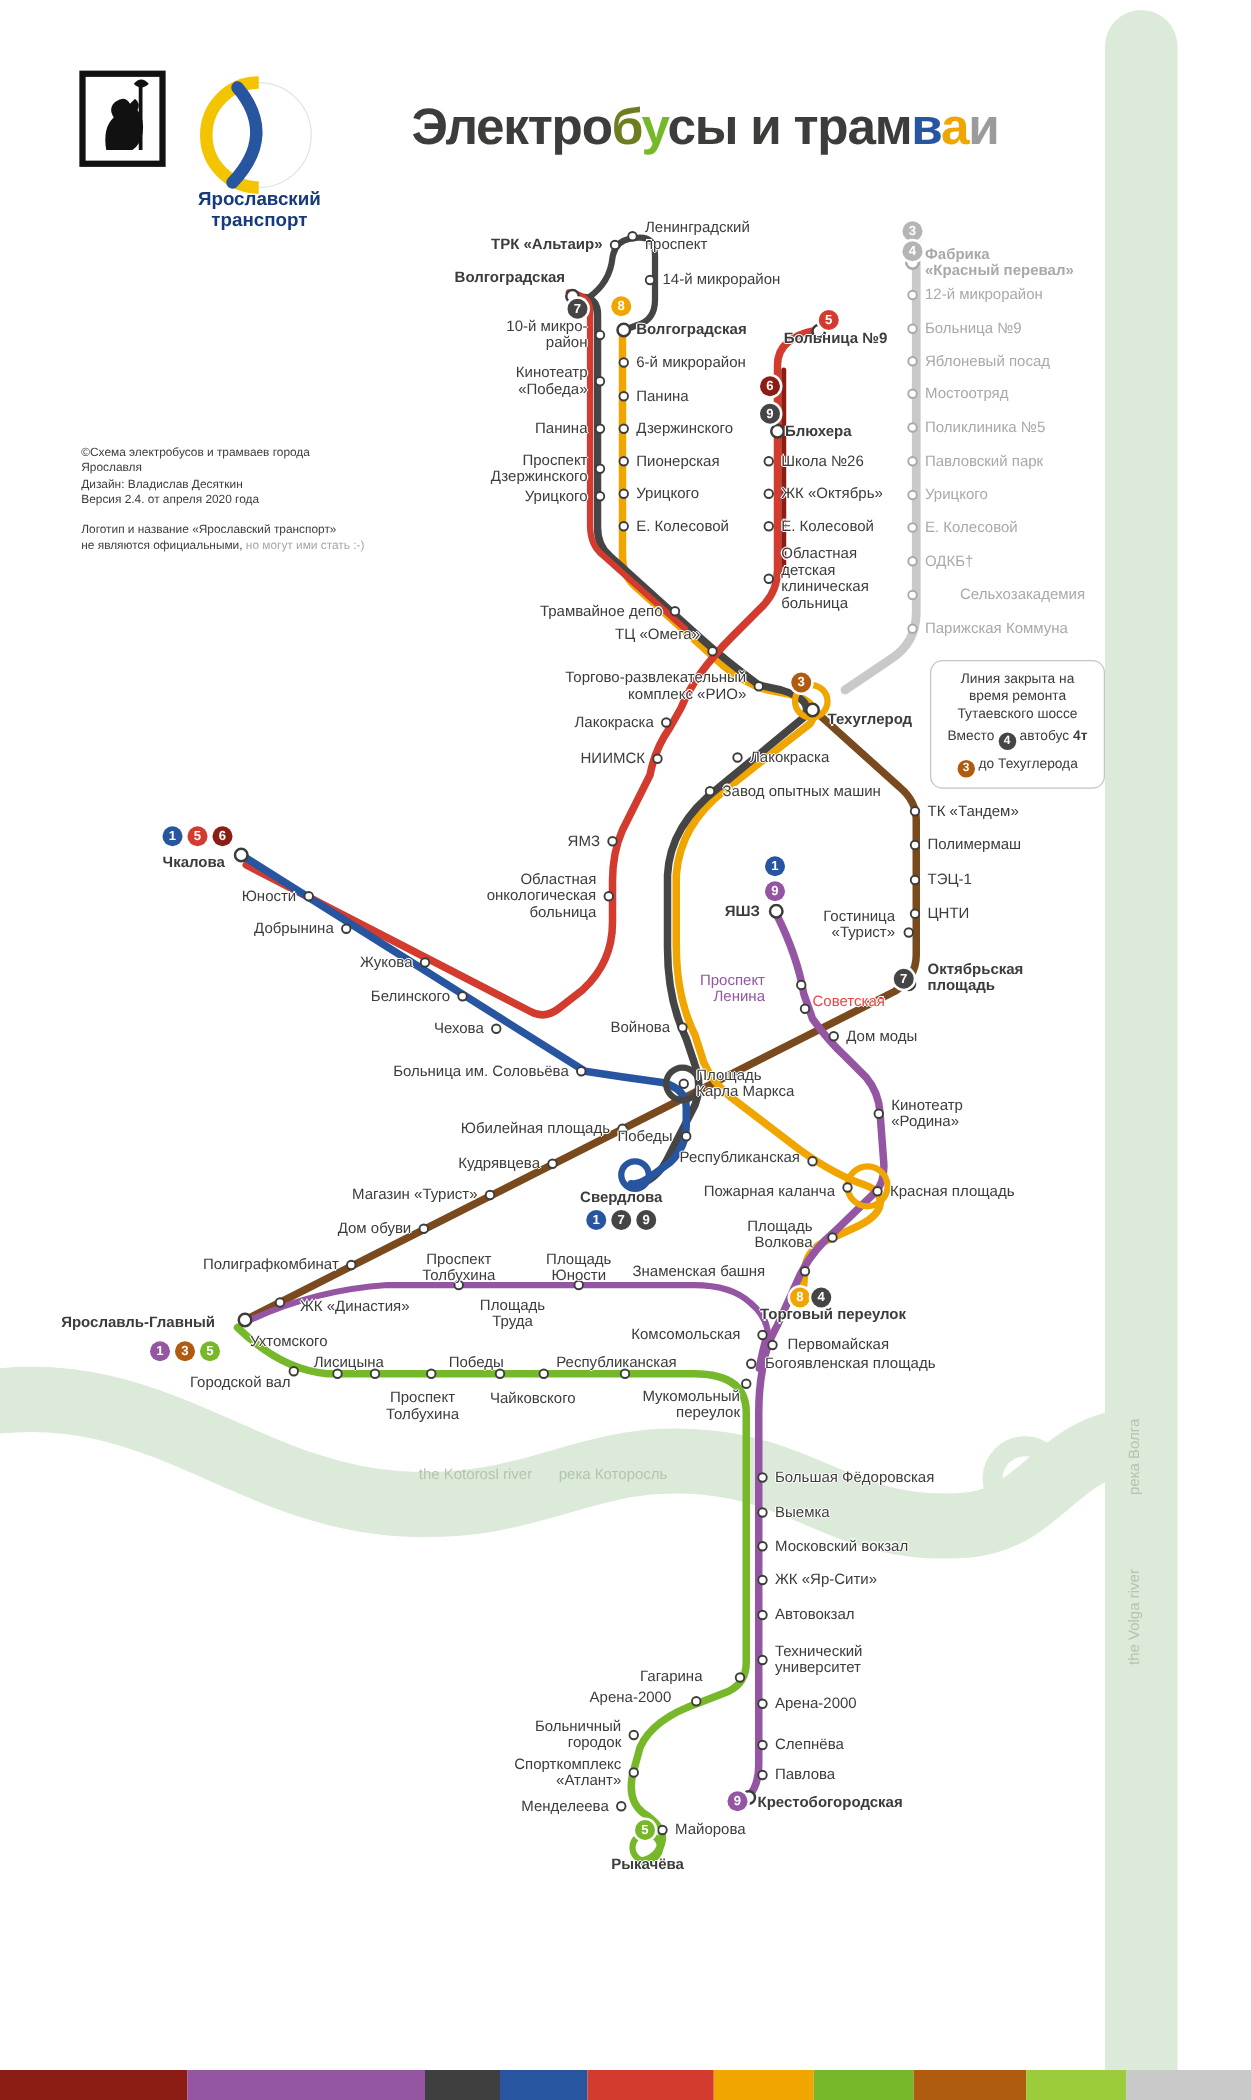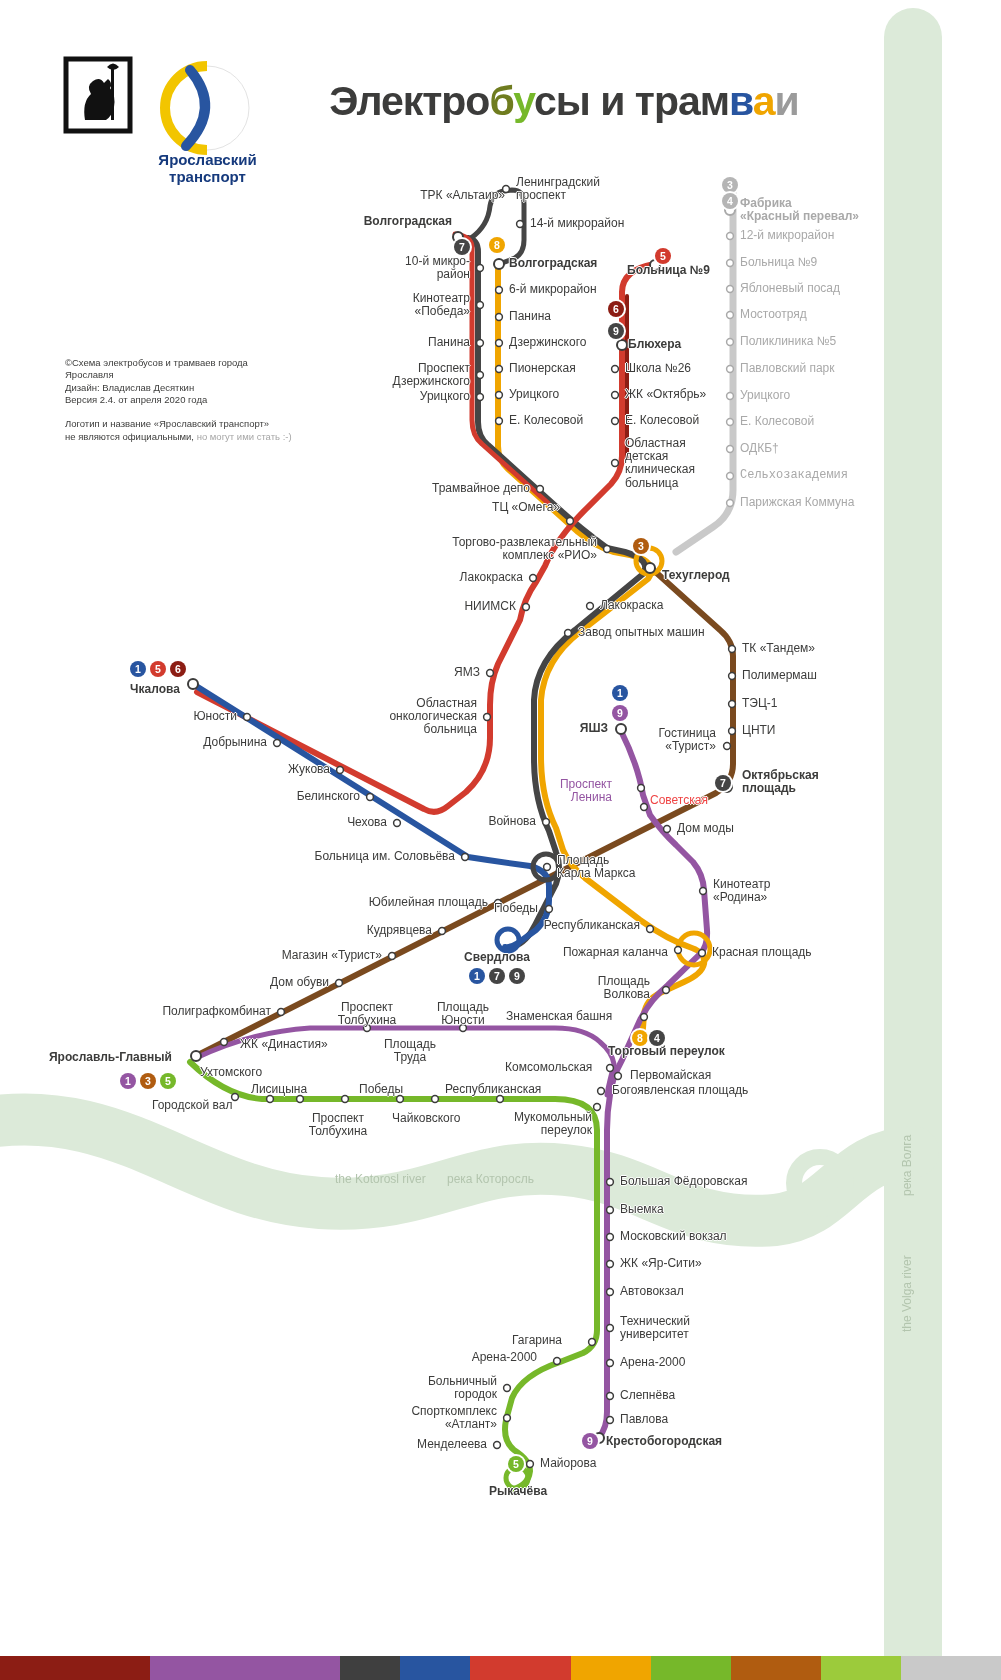--- a/index.html
+++ b/index.html
@@ -192,28 +192,43 @@
   <div class="credits">
     <div>©Схема электробусов и трамваев города Ярославля</div>
     <div>Дизайн: Владислав Десяткин</div>
     <div>Версия 2.4. от апреля 2020 года</div>
     <div class="note">
       <div>Логотип и название «Ярославский транспорт»</div>
       <div><span>не являются официальными,</span><span class="gray"> но могут ими стать :-)</span></div>
     </div>
   </div>
 
+  <div class="infobox">
+    <div style="white-space:pre-line;">Линия закрыта на
+время ремонта
+Тутаевского шоссе</div>
+    <div class="row">
+      <span>Вместо</span>
+      <span class="ib-badge ib-b4">4</span>
+      <span>автобус</span>
+      <b>4т</b>
+    </div>
+    <div class="row">
+      <span class="ib-badge ib-b3">3</span>
+      <span>до Техуглерода</span>
+    </div>
+  </div>
 
   <div class="riv" style="left:335px;top:1172px;">the Kotorosl river</div>
   <div class="riv" style="left:447px;top:1172px;">река Которосль</div>
   <div class="riv v" style="left:900px;top:1196px;">река Волга</div>
   <div class="riv v" style="left:900px;top:1332px;">the Volga river</div>
 
   <div id="labels">
-      <div class="st r" style="left: 505px; top: 196px;">ТРК «Альтаир»</div>
+      <div class="st r" style="left: 482px; top: 196px; font-weight: bold;">ТРК «Альтаир»</div>
       <div class="st l" style="left: 516px; top: 189px;">Ленинградский
 проспект</div>
       <div class="st l" style="left: 530px; top: 224px;">14-й микрорайон</div>
       <div class="st r b" style="left: 452px; top: 222px;">Волгоградская</div>
       <div class="st l b" style="left: 509px; top: 264px;">Волгоградская</div>
       <div class="st l b" style="left: 627px; top: 271px;">Больница №9</div>
       <div class="st r" style="left: 470px; top: 268px;">10-й микро-
 район</div>
       <div class="st l" style="left: 509px; top: 290px;">6-й микрорайон</div>
       <div class="st r" style="left: 470px; top: 305px;">Кинотеатр
@@ -255,21 +270,21 @@
 «Красный перевал»</div>
       <div class="st l" style="left: 740px; top: 236px; color: rgb(169, 169, 169);">12-й микрорайон</div>
       <div class="st l" style="left: 740px; top: 263px; color: rgb(169, 169, 169);">Больница №9</div>
       <div class="st l" style="left: 740px; top: 289px; color: rgb(169, 169, 169);">Яблоневый посад</div>
       <div class="st l" style="left: 740px; top: 315px; color: rgb(169, 169, 169);">Мостоотряд</div>
       <div class="st l" style="left: 740px; top: 342px; color: rgb(169, 169, 169);">Поликлиника №5</div>
       <div class="st l" style="left: 740px; top: 369px; color: rgb(169, 169, 169);">Павловский парк</div>
       <div class="st l" style="left: 740px; top: 396px; color: rgb(169, 169, 169);">Урицкого</div>
       <div class="st l" style="left: 740px; top: 422px; color: rgb(169, 169, 169);">Е. Колесовой</div>
       <div class="st l" style="left: 740px; top: 449px; color: rgb(169, 169, 169);">ОДКБ†</div>
-      <div class="st l" style="left: 740px; top: 476px; color: rgb(169, 169, 169); font-family: Liberation Mono, monospace;">Сельхозакадемия</div>
+      <div class="st l" style="left: 768px; top: 476px; color: rgb(169, 169, 169);">Сельхозакадемия</div>
       <div class="st l" style="left: 740px; top: 503px; color: rgb(169, 169, 169);">Парижская Коммуна</div>
       <div class="st l" style="left: 742px; top: 649px;">ТК «Тандем»</div>
       <div class="st l" style="left: 742px; top: 676px;">Полимермаш</div>
       <div class="st l" style="left: 742px; top: 704px;">ТЭЦ-1</div>
       <div class="st l" style="left: 742px; top: 731px;">ЦНТИ</div>
       <div class="st l b" style="left: 742px; top: 782px;">Октябрьская
 площадь</div>
       <div class="st c b" style="left: 155px; top: 690px;">Чкалова</div>
       <div class="st r" style="left: 237px; top: 717px;">Юности</div>
       <div class="st r" style="left: 267px; top: 743px;">Добрынина</div>

